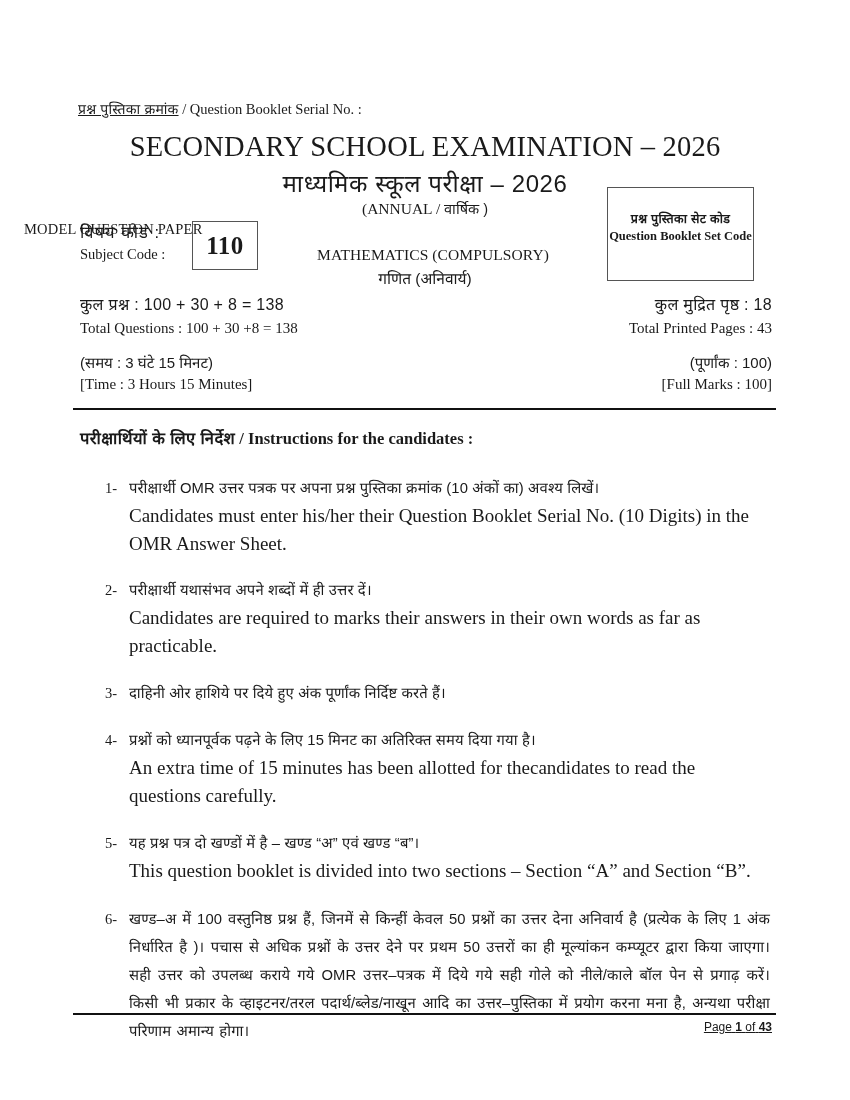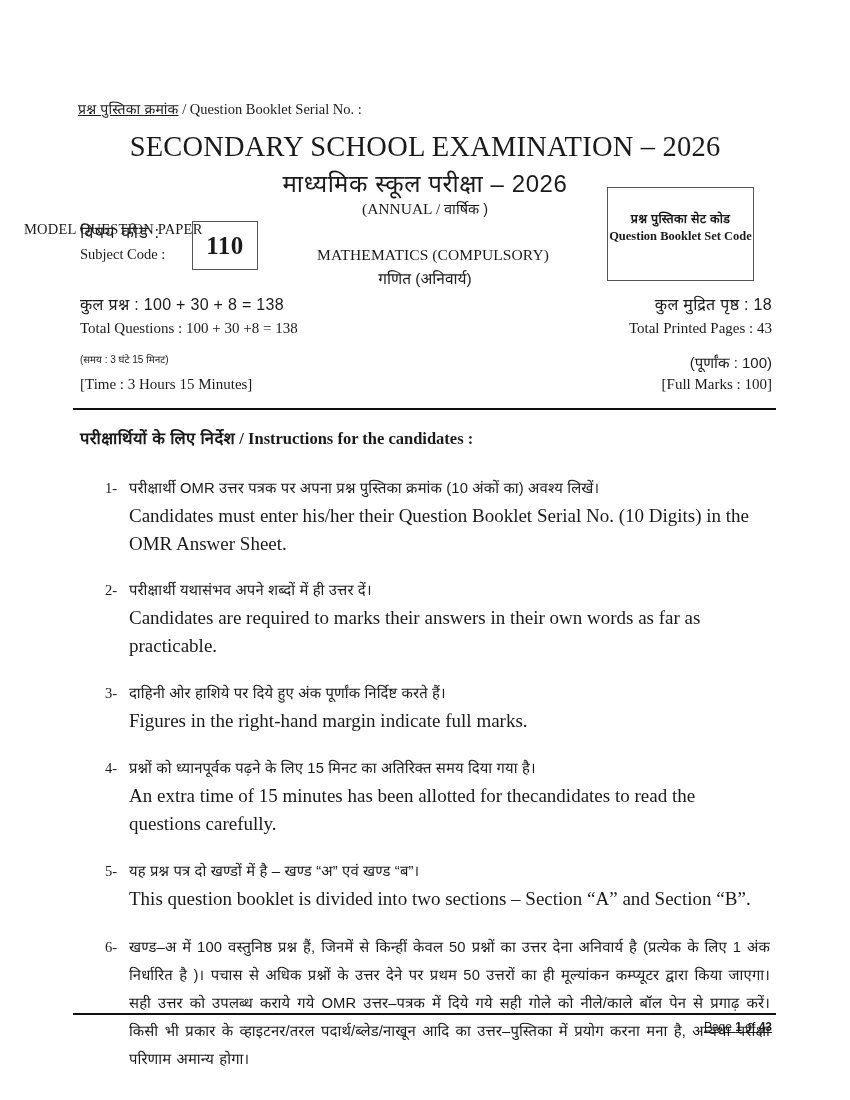--- a/index.html
+++ b/index.html
@@ -157,21 +157,21 @@
   
   .row-line { position: absolute; white-space: nowrap; }
   .left-col  { left: 80px; }
   .right-col { right: 78px; text-align: right; }
 
   .tq-hi  { top: 293px; font-family: "Liberation Sans","DejaVu Sans",sans-serif; font-size: 16px; letter-spacing: .3px; }
   .tq-en  { top: 320px; font-size: 15px; }
   .tp-hi  { top: 293px; font-family: "Liberation Sans","DejaVu Sans",sans-serif; font-size: 16px; letter-spacing: .3px; }
   .tp-en  { top: 320px; font-size: 15px; }
 
-  .time-hi { top: 352px; font-family: "Liberation Sans","DejaVu Sans",sans-serif; font-size: 10px; }
+  .time-hi { top: 352px; font-family: "Liberation Sans","DejaVu Sans",sans-serif; font-size: 15px; }
   .time-en { top: 376px; font-size: 15px; }
   .fm-hi   { top: 352px; font-family: "Liberation Sans","DejaVu Sans",sans-serif; font-size: 15px; }
   .fm-en   { top: 376px; font-size: 15px; }
 
   
   .rule {
     position: absolute;
     left: 73px;
     width: 703px;
     height: 0;
@@ -316,21 +316,20 @@
 
     <div class="instr-item item-2">
       <span class="instr-num">2-</span>
       <div class="instr-hi">परीक्षार्थी यथासंभव अपने शब्दों में ही उत्तर दें।</div>
       <div class="instr-en">Candidates are required to marks their answers in their own words as far as practicable.</div>
     </div>
 
     <div class="instr-item item-3">
       <span class="instr-num">3-</span>
       <div class="instr-hi">दाहिनी ओर हाशिये पर दिये हुए अंक पूर्णांक निर्दिष्ट करते हैं।</div>
-      <div class="instr-en">Figures in the right-hand margin indicate full marks.</div>
     </div>
 
     <div class="instr-item item-4">
       <span class="instr-num">4-</span>
       <div class="instr-hi">प्रश्नों को ध्यानपूर्वक पढ़ने के लिए 15 मिनट का अतिरिक्त समय दिया गया है।</div>
       <div class="instr-en">An extra time of 15 minutes has been allotted for thecandidates to read the questions carefully.</div>
     </div>
 
     <div class="instr-item item-5">
       <span class="instr-num">5-</span>

